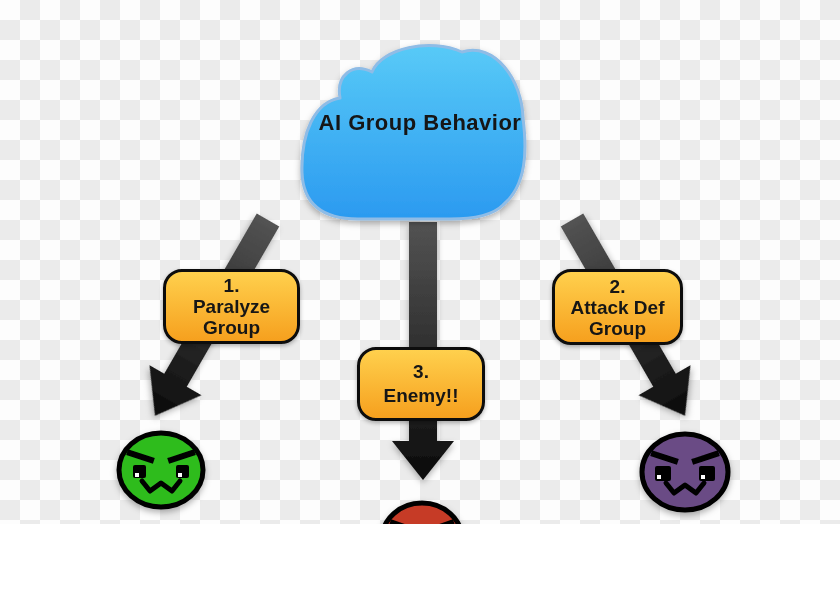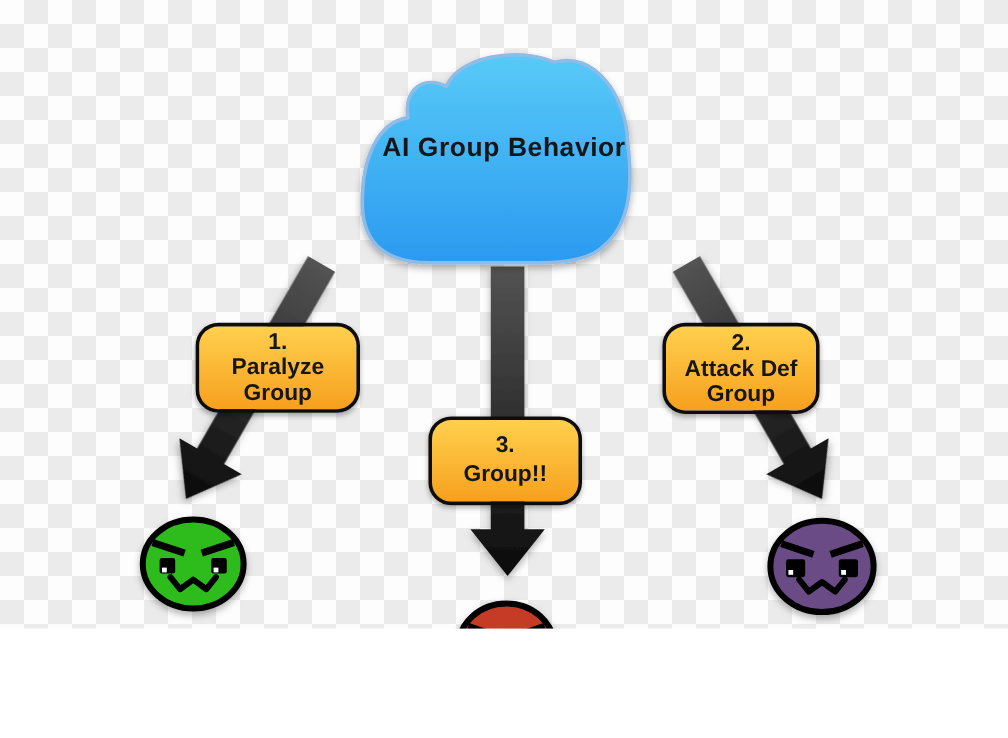--- a/index.html
+++ b/index.html
@@ -135,21 +135,21 @@
   <div class="cloud-title">AI Group Behavior</div>
 
   <div class="step-box box-paralyze">
     <span>1.</span>
     <span>Paralyze</span>
     <span>Group</span>
   </div>
 
   <div class="step-box box-attack">
     <span>3.</span>
-    <span>Group!!</span>
+    <span>Enemy!!</span>
   </div>
 
   <div class="step-box box-defdown">
     <span>2.</span>
     <span>Attack Def</span>
     <span>Group</span>
   </div>
 
 </div>
 

